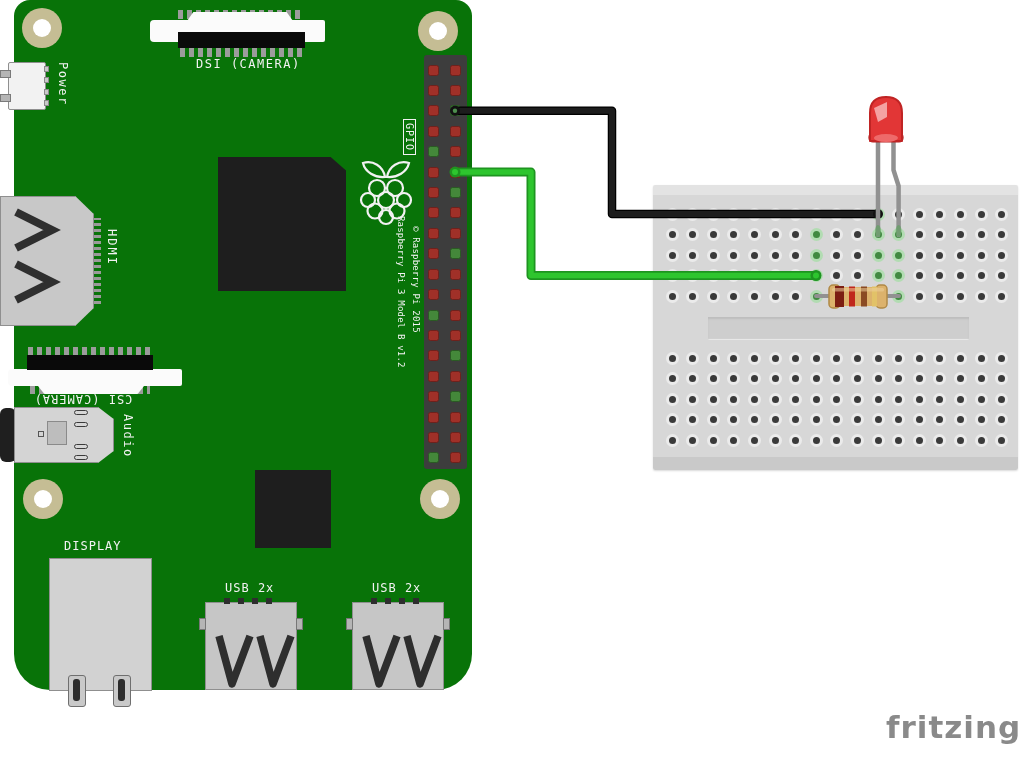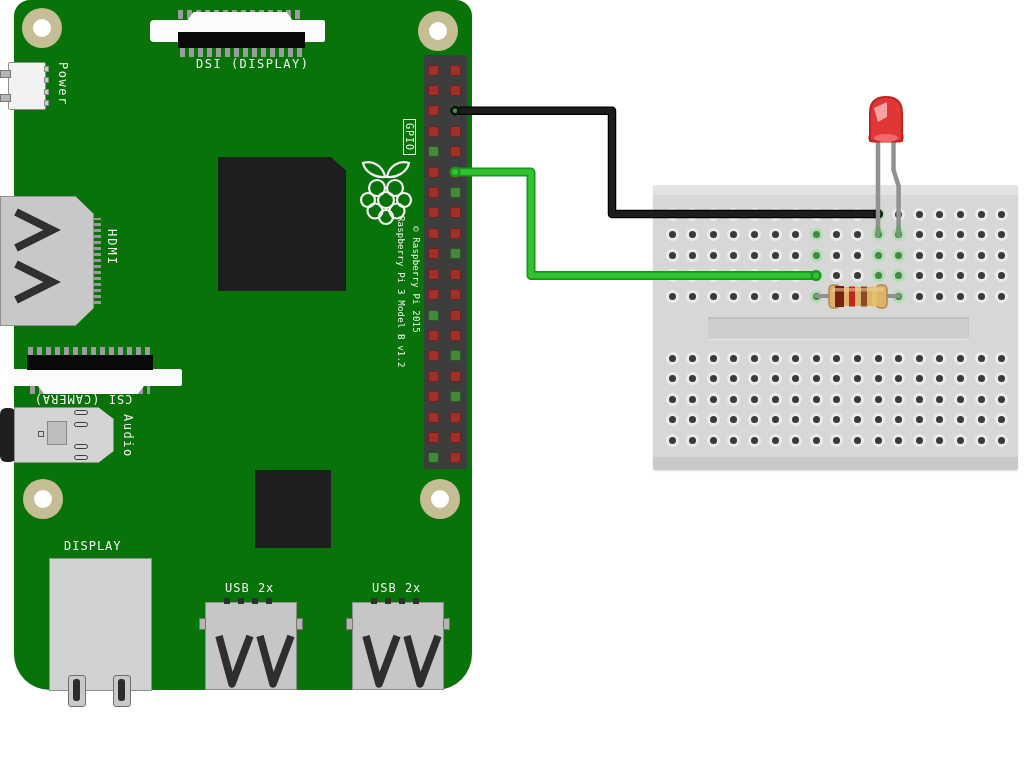--- a/index.html
+++ b/index.html
@@ -62,21 +62,21 @@
   <div class="mount" style="left:420px;top:479px;"></div>
 
   <div class="chip" style="left:218px;top:157px;width:128px;height:134px;clip-path:polygon(0 0,88% 0,100% 10%,100% 100%,0 100%);"></div>
   <div class="chip" style="left:255px;top:470px;width:76px;height:78px;"></div>
 
   <div class="teeth-h" style="left:178px;top:10px;width:126px;height:9px;"></div>
   <div class="whitepart" style="left:187px;top:12px;width:106px;height:9px;clip-path:polygon(6% 0,94% 0,100% 100%,0 100%);"></div>
   <div class="whitepart" style="left:150px;top:20px;width:175px;height:22px;border-radius:4px 2px 2px 4px;"></div>
   <div class="blackbar" style="left:178px;top:32px;width:127px;height:16px;"></div>
   <div class="teeth-h" style="left:180px;top:48px;width:125px;height:9px;"></div>
-  <div class="lbl" style="left:196px;top:57px;font-size:12px;letter-spacing:1.5px;">DSI (DISPLAY)</div>
+  <div class="lbl" style="left:196px;top:57px;font-size:12px;letter-spacing:1.5px;">DSI (CAMERA)</div>
 
   <div class="conn" style="left:8px;top:62px;width:38px;height:48px;background:#f2f2f2;border-radius:2px;"></div>
   <div class="pwr-pin" style="left:0;top:70px;"></div>
   <div class="pwr-pin" style="left:0;top:94px;"></div>
   <div class="pwr-bump" style="left:44px;top:66px;"></div>
   <div class="pwr-bump" style="left:44px;top:77px;"></div>
   <div class="pwr-bump" style="left:44px;top:89px;"></div>
   <div class="pwr-bump" style="left:44px;top:100px;"></div>
   <div class="lbl vlabel" style="left:70px;top:62px;font-size:12px;letter-spacing:1.5px;">Power</div>
 
@@ -410,13 +410,14 @@
       <path d="M893.5,140 V170 L898.6,186 V235" stroke="#919191" stroke-width="4.5" fill="none" stroke-linecap="round" stroke-linejoin="round"></path>
       <ellipse cx="878" cy="231" rx="3" ry="6" fill="#58a558" opacity="0.55"></ellipse>
       <ellipse cx="898.6" cy="231" rx="3" ry="6" fill="#58a558" opacity="0.55"></ellipse>
       <rect x="869" y="133" width="34" height="9" rx="4" fill="#d92f2f" stroke="#b02020" stroke-width="1.2"></rect>
       <path d="M870,141 L870,113 Q870,97 886,97 Q902,97 902,113 L902,141 Z" fill="#e23636" stroke="#c02424" stroke-width="2" stroke-linejoin="round"></path>
       <ellipse cx="886" cy="138" rx="12" ry="4" fill="#ee6a6a"></ellipse>
       <polygon points="874,108 887,102 887,117 878,122" fill="#f4a2a2"></polygon>
     </g>
   </svg>
 
+  <div id="watermark">fritzing</div>
 </div>
 
 </body></html>

